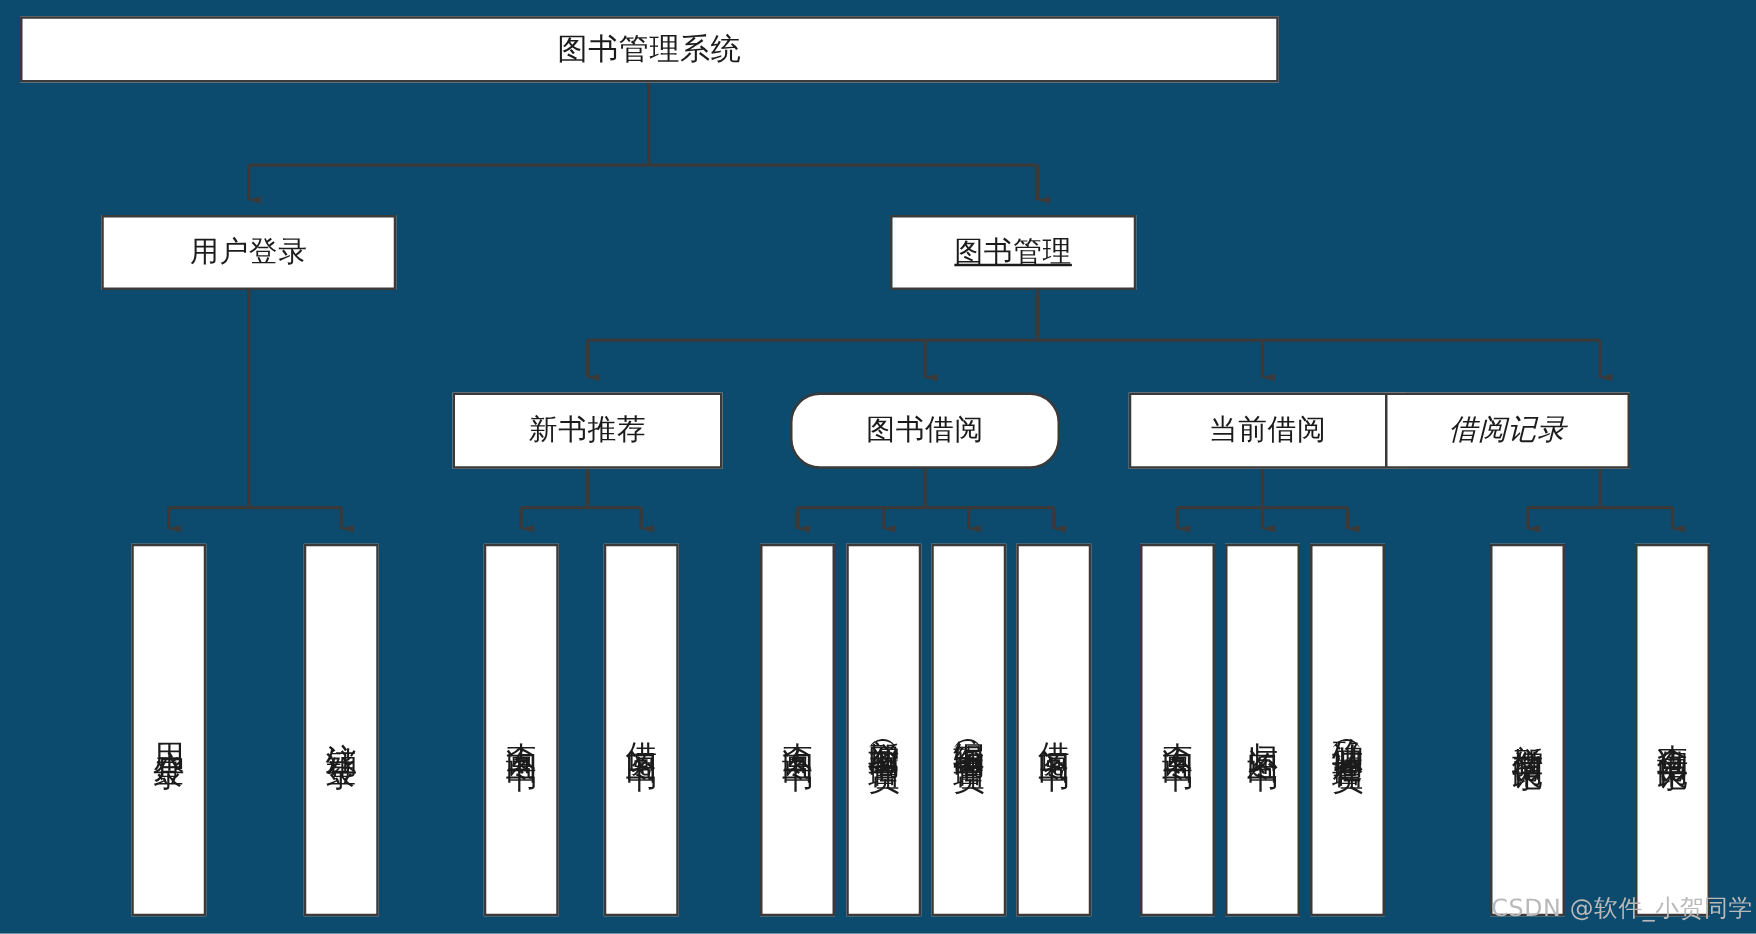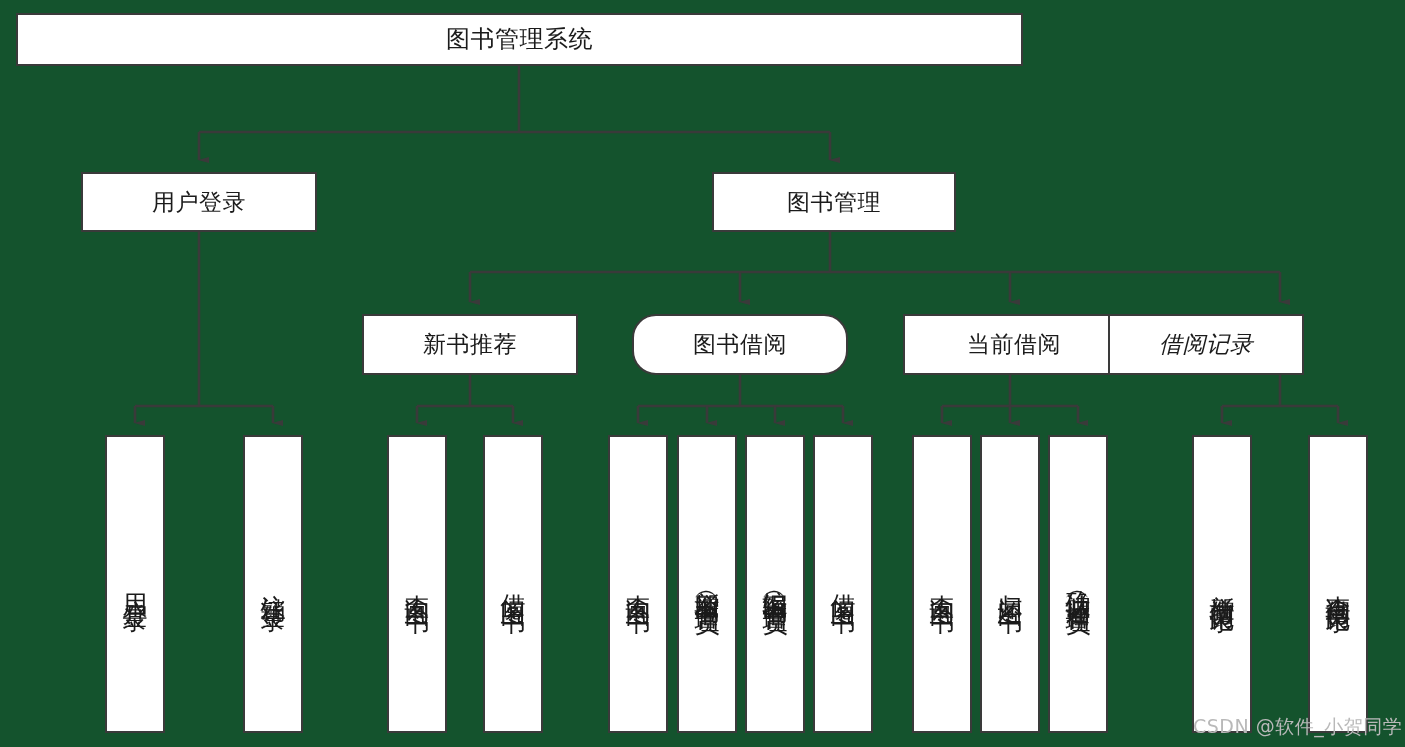--- a/index.html
+++ b/index.html
@@ -7,21 +7,21 @@
     padding: 0;
     background: #ffffff;
   }
   body {
     font-family: "DejaVu Sans", "Liberation Sans", sans-serif;
   }
   #canvas {
     position: relative;
     width: 1405px;
     height: 747px;
-    background: #14532d;
+    background: #0c4a6e;
     overflow: hidden;
   }
   svg.wires {
     position: absolute;
     left: 0;
     top: 0;
     width: 1405px;
     height: 747px;
     pointer-events: none;
   }
@@ -129,21 +129,21 @@
     </g>
   </svg>
 
   <div class="node h root" style="left:16px; top:13px; width:1007px; height:53px;">
     <span class="lbl">图书管理系统</span>
   </div>
 
   <div class="node h" style="left:81px; top:172px; width:236px; height:60px;">
     <span class="lbl">用户登录</span>
   </div>
-  <div class="node h" style="left:712px; top:172px; width:244px; height:60px;">
+  <div class="node h" style="left:712px; top:172px; width:197px; height:60px;text-decoration:underline;">
     <span class="lbl">图书管理</span>
   </div>
 
   <div class="node h" style="left:362px; top:314px; width:216px; height:61px;">
     <span class="lbl">新书推荐</span>
   </div>
   <div class="node h" style="left:632px; top:314px; width:216px; height:61px;border-radius:24px;">
     <span class="lbl">图书借阅</span>
   </div>
   <div class="node h" style="left:903px; top:314px; width:222px; height:61px;">

